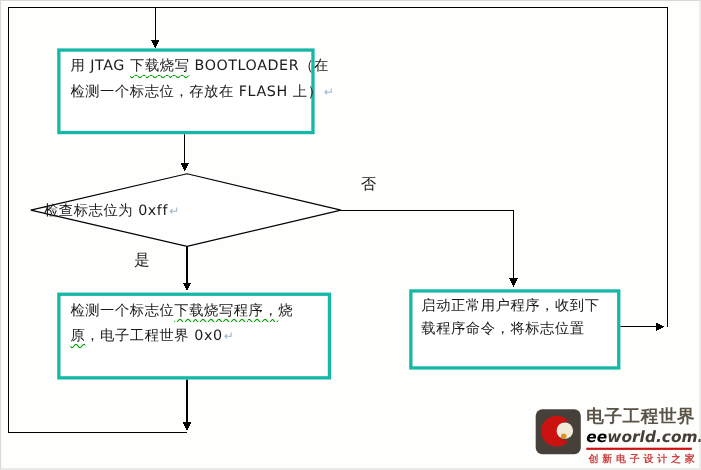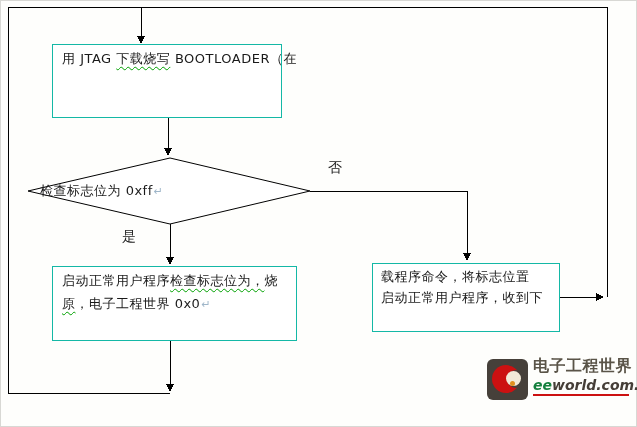--- a/index.html
+++ b/index.html
@@ -5,21 +5,21 @@
   html,body{margin:0;padding:0;background:#ffffff;}
   #page{
     position:relative;width:637px;height:427px;overflow:hidden;
     background:#fefefc;
     box-shadow:inset 0 0 0 1px #d8d8d4;
     font-family:"DejaVu Sans","Liberation Sans",sans-serif;
     color:#1a1a1a;
   }
   svg.connectors{position:absolute;left:0;top:0;z-index:1;}
   .fbox{
-    position:absolute;z-index:2;background:#ffffff;border:1px solid #14b8a6;
+    position:absolute;z-index:2;background:#ffffff;border:3px solid #14b8a6;
     font-size:13px;color:#1a1a1a;
   }
   .fline{white-space:nowrap;letter-spacing:0.5px;}
   #top-box{left:52px;top:44px;width:228px;height:70px;}
   #top-box .fline{line-height:23px;padding-left:9px;}
   #top-box{padding-top:2px;box-sizing:content-box;}
   #left-box{left:52px;top:266px;width:243px;height:71px;}
   #left-box .fline{line-height:23px;padding-left:9px;}
   #left-box{padding-top:2px;}
   #right-box{left:372px;top:263px;width:186px;height:65px;}
@@ -32,36 +32,36 @@
   .branch-label{position:absolute;z-index:3;font-size:14px;color:#1a1a1a;}
   #yes-label{left:122px;top:228px;}
   #no-label{left:328px;top:159px;}
   .sp{
     text-decoration:underline wavy #00a000 1px;
     text-underline-offset:3px;
   }
   .bin{color:#c05a00;}
   .ret{color:#9fb6c9;font-size:11px;margin-left:1px;}
   
-  #logo{position:absolute;left:485px;top:355px;width:148px;height:54px;z-index:4;text-align:right;}
+  #logo{position:absolute;left:485px;top:368px;width:148px;height:54px;z-index:4;text-align:right;}
   #logo-mark{position:absolute;left:2px;top:4px;width:41px;height:41px;
     background:#46403a;border-radius:6px;}
   #logo-mark .c-red{position:absolute;left:5px;top:6px;width:28px;height:28px;
     border-radius:50%;background:#cc1111;}
   #logo-mark .c-cut{position:absolute;left:20px;top:11px;width:18px;height:18px;
     border-radius:50%;background:#46403a;}
   #logo-mark .ball{position:absolute;left:19px;top:12px;width:15px;height:15px;
     border-radius:50%;background:#f2ead8;}
   #logo-mark .dot{position:absolute;left:23px;top:22px;width:5px;height:5px;
     border-radius:50%;background:#e09020;}
   #logo-title{position:absolute;left:48px;top:1px;font-size:16px;font-weight:bold;
     color:#5a5448;letter-spacing:0.5px;white-space:nowrap;}
   #logo-domain{position:absolute;left:48px;top:22px;font-size:14px;font-weight:bold;
     font-style:italic;color:#453e37;white-space:nowrap;}
-  #logo-domain .ee{color:#15803d;}
+  #logo-domain .ee{color:#000000;}
   #logo-underline{position:absolute;left:48px;top:39px;width:96px;height:2px;
     background:#cc1111;}
   #logo-slogan{position:absolute;left:50px;top:43px;font-size:9px;font-weight:bold;
     color:#cc4444;letter-spacing:3.5px;white-space:nowrap;}
 </style>
 </head>
 <body>
 
 <div id="page">
 
@@ -85,42 +85,44 @@
 
     <line x1="170" y1="339" x2="170" y2="385" stroke="#000" stroke-width="1"></line>
     <polygon points="166,384 174,384 170,392" fill="#000"></polygon>
 
     <line x1="560" y1="297" x2="596" y2="297" stroke="#000" stroke-width="1"></line>
     <polygon points="596,293 596,301 604,297" fill="#000"></polygon>
   </svg>
 
   <div class="fbox" id="top-box">
     <div class="fline"><span>用 JTAG </span><span class="sp">下载烧写</span><span> BOOTLOADER（在</span></div>
+    <div class="fline"><span>检测一个标志位，存放在 FLASH 上）</span><span class="ret">↵</span></div>
   </div>
 
   <div class="diamond-text"><span>检查标志位为 0xff</span><span class="ret">↵</span></div>
 
   <div class="branch-label" id="yes-label">是</div>
   <div class="branch-label" id="no-label">否</div>
 
   <div class="fbox" id="left-box">
-    <div class="fline"><span>启动正常用户程序</span><span class="sp">检查标志位为，</span><span>烧</span></div>
+    <div class="fline"><span>检测一个标志位</span><span class="sp">下载烧写程序，</span><span>烧</span></div>
     <div class="fline"><span class="sp">原</span><span>，电子工程世界 0x0</span><span class="ret">↵</span></div>
   </div>
 
   <div class="fbox" id="right-box">
+    <div class="fline"><span>启动正常用户程序，收到下</span></div>
     <div class="fline"><span>载程序命令，将标志位置</span></div>
-    <div class="fline"><span>启动正常用户程序，收到下</span></div>
   </div>
 
   <div id="logo">
     <div id="logo-mark">
       <div class="c-red"></div>
       <div class="c-cut"></div>
       <div class="ball"></div>
       <div class="dot"></div>
     </div>
     <div id="logo-title">电子工程世界</div>
     <div id="logo-domain"><span class="ee">ee</span><span>world.com.cn</span></div>
     <div id="logo-underline"></div>
+    <div id="logo-slogan">创新电子设计之家</div>
   </div>
 
 </div>
 
 </body></html>

